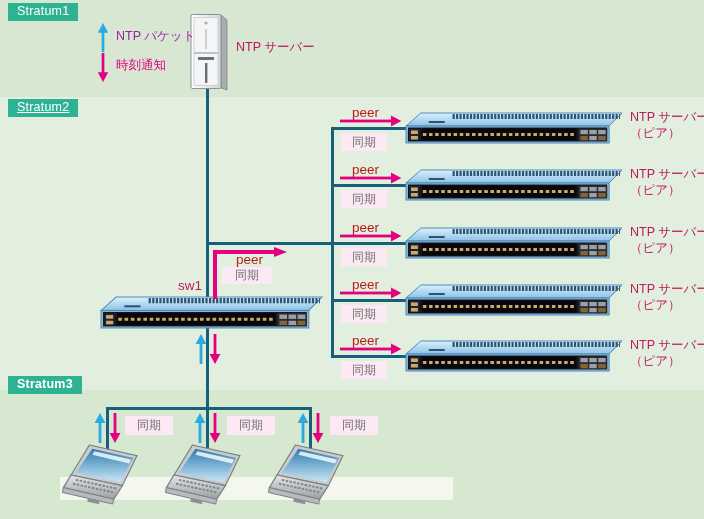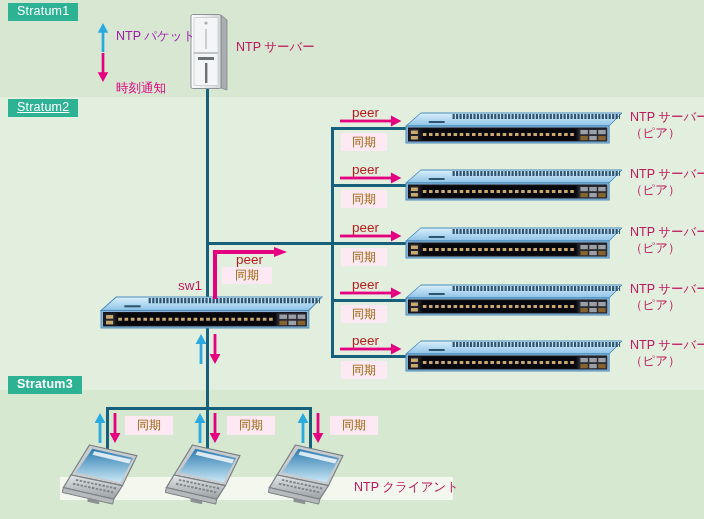--- a/index.html
+++ b/index.html
@@ -14,24 +14,24 @@
   .band.s3{top:390px;height:129px;background:#d6e8d0;}
   .stratum-tag{
     position:absolute;left:8px;z-index:5;background:#2db394;color:#ffffff;
     font-size:12.5px;line-height:17px;padding:0 9px 1px 9px;letter-spacing:.2px;
   }
   .line{position:absolute;background:#17607c;z-index:2;}
   .icon{position:absolute;z-index:3;}
   .arrow{position:absolute;z-index:4;}
   .txt{position:absolute;font-size:12.5px;line-height:14px;white-space:nowrap;z-index:4;color:#be185d;}
   .txt.blue{color:#a21caf;}
-  .txt.pink{color:#e4007f;margin-top:23px;}
+  .txt.pink{color:#e4007f;}
   .peer-txt{position:absolute;color:#b91c1c;font-size:13.5px;line-height:14px;white-space:nowrap;z-index:4;}
   .sync-box{
-    position:absolute;background:#fce9f3;color:#a16207;font-size:12px;
+    position:absolute;background:#fce9f3;color:#737373;font-size:12px;
     display:flex;align-items:center;justify-content:center;z-index:4;white-space:nowrap;
   }
   .white-band{position:absolute;background:#f3f7ee;z-index:1;}
 </style>
 </head>
 <body>
 
 <svg width="0" height="0" style="position:absolute" aria-hidden="true">
   <defs>
     <linearGradient id="swtop" x1="0" y1="0" x2="0" y2="1">
@@ -243,15 +243,14 @@
       <use href="#sym-arrow-up"></use>
     </svg>
   <svg class="arrow" style="left:312px;top:413px;" width="12" height="30" fill="#e4007f">
       <use href="#sym-arrow-down"></use>
     </svg>
   <div class="sync-box" style="left:330px;top:416px;width:48px;height:19px;">同期</div>
   <svg class="icon" style="left:267px;top:444px;" width="86" height="62">
       <use href="#sym-laptop"></use>
     </svg>
 
-  <div class="txt" style="left:354px;top:480px;">NTP クライアント</div>
 
 </div>
 
 </body></html>

